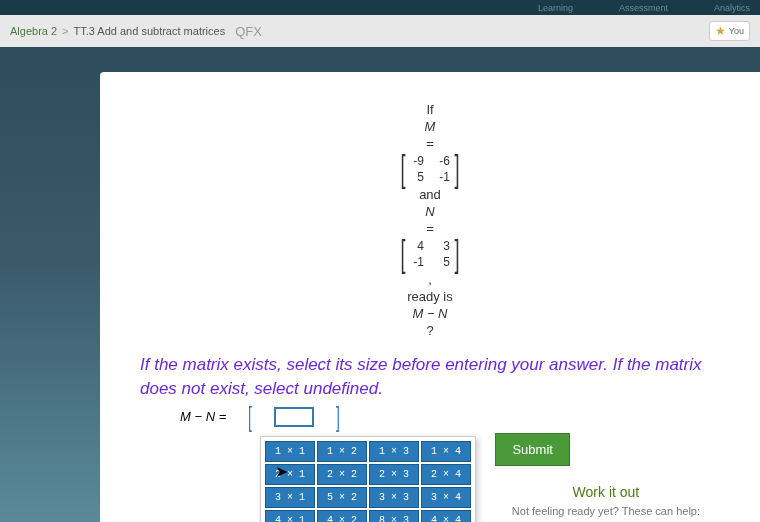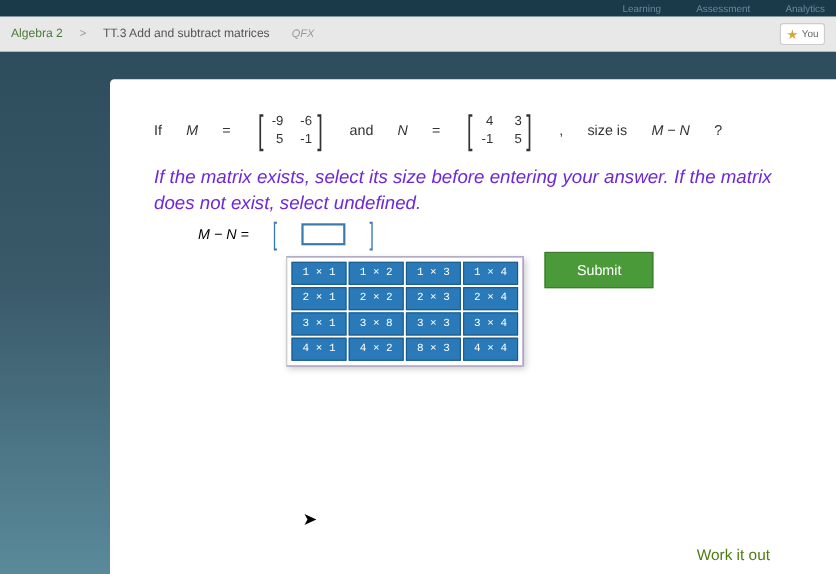--- a/index.html
+++ b/index.html
@@ -11,38 +11,38 @@
       overflow: hidden;
       position: relative;
     }
     .top-nav {
       height: 15px;
       background: #1a3a4a;
       display: flex;
       justify-content: flex-end;
       align-items: center;
       padding: 0 10px;
-      gap: 32px;
+      gap: 46px;
       color: #6a8a9a;
       font-size: 9px;
     }
     .breadcrumb-bar {
       background: #e8e8e8;
       padding: 6px 10px;
       display: flex;
       justify-content: space-between;
       align-items: center;
       font-size: 11px;
       color: #666;
     }
-    .breadcrumb-left { display: flex; align-items: center; gap: 15px; justify-content: space-between; }
+    .breadcrumb-left { display: flex; align-items: center; gap: 5px; justify-content: space-between; }
     .breadcrumb-link { color: #4a7a3a; }
     .breadcrumb-sep { color: #999; }
     .breadcrumb-title { color: #555; }
-    .breadcrumb-code { color: #999; font-size: 10px; margin-left: 5px; font-style: italic; }
+    .breadcrumb-code { color: #999; font-size: 13px; margin-left: 5px; }
     .badge {
       background: #fff;
       border: 1px solid #ccc;
       border-radius: 3px;
       padding: 2px 5px;
       display: flex;
       align-items: center;
       gap: 3px;
       font-size: 9px;
     }
@@ -53,23 +53,24 @@
       width: 660px;
       height: 460px;
       border-radius: 4px 0 0 0;
       position: relative;
     }
     .problem-line {
       display: flex;
       align-items: center;
       font-size: 13px;
       color: #333;
-      gap: 22px;
+      gap: 2px;
       margin-bottom: 15px;
       flex-wrap: wrap;
+      flex-direction: column;
     }
     .matrix {
       display: inline-flex;
       align-items: center;
     }
     .bracket-l, .bracket-r {
       font-size: 36px;
       font-weight: normal;
       line-height: 32px;
       transform: scaleX(0.5);
@@ -138,21 +139,21 @@
       text-align: center;
       padding: 5px 0;
       font-size: 10px;
       cursor: pointer;
       border: 1px solid #1a5a8a;
     }
     .submit-btn {
       background: #4a9a3a;
       color: #fff;
       border: 1px solid #3a7a2a;
-      padding: 8px 28px;
+      padding: 8px 16px;
       font-size: 13px;
       cursor: pointer;
       margin-left: 15px;
     }
     .cursor {
       position: absolute;
       left: 175px;
       top: 390px;
       font-size: 16px;
       color: #000;
@@ -213,21 +214,21 @@
       <span class="bracket-l">[</span>
       <span class="matrix-grid">
         <span class="matrix-cell">4</span>
         <span class="matrix-cell">3</span>
         <span class="matrix-cell">-1</span>
         <span class="matrix-cell">5</span>
       </span>
       <span class="bracket-r">]</span>
     </span>
     <span>,</span>
-    <span>size is</span>
+    <span>ready is</span>
     <span><i>M − N</i></span>
     <span>?</span>
   </div>
 
   <div class="instruction">If the matrix exists, select its size before entering your answer. If the matrix does not exist, select undefined.</div>
 
   <div class="answer-line">
     <span><i>M − N =</i></span>
     <span class="answer-bracket">[</span>
     <span class="answer-input"></span>
@@ -238,31 +239,32 @@
     <div class="size-grid">
       <div class="size-cell">1 × 1</div>
       <div class="size-cell">1 × 2</div>
       <div class="size-cell">1 × 3</div>
       <div class="size-cell">1 × 4</div>
       <div class="size-cell">2 × 1</div>
       <div class="size-cell">2 × 2</div>
       <div class="size-cell">2 × 3</div>
       <div class="size-cell">2 × 4</div>
       <div class="size-cell">3 × 1</div>
-      <div class="size-cell">3 × 8</div>
+      <div class="size-cell">5 × 2</div>
       <div class="size-cell">3 × 3</div>
       <div class="size-cell">3 × 4</div>
       <div class="size-cell">4 × 1</div>
       <div class="size-cell">4 × 2</div>
       <div class="size-cell">8 × 3</div>
       <div class="size-cell">4 × 4</div>
     </div>
   </div>
 
   <button class="submit-btn">Submit</button>
 
   <div class="cursor">➤</div>
 
   <div class="help-section">
     <div class="help-title">Work it out</div>
+    <div class="help-sub">Not feeling ready yet? These can help:</div>
   </div>
 
 </div>
 
 </body></html>

